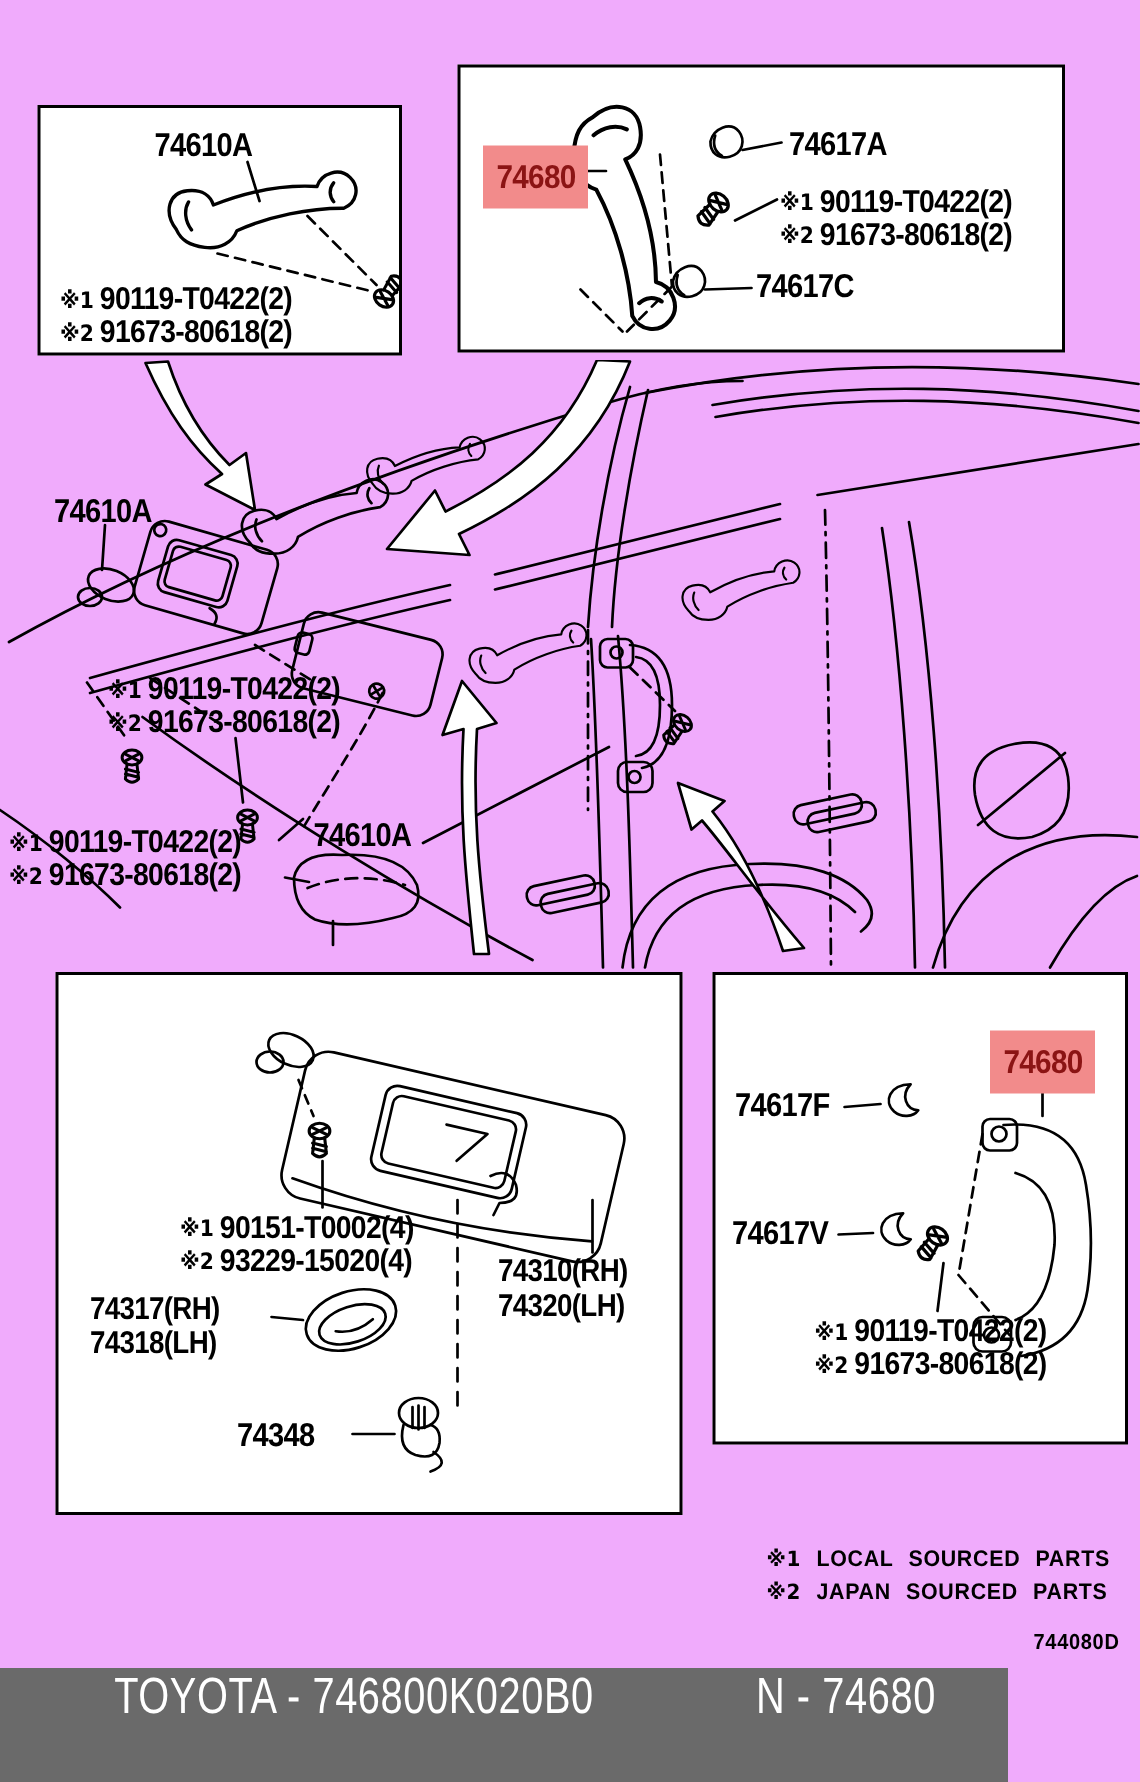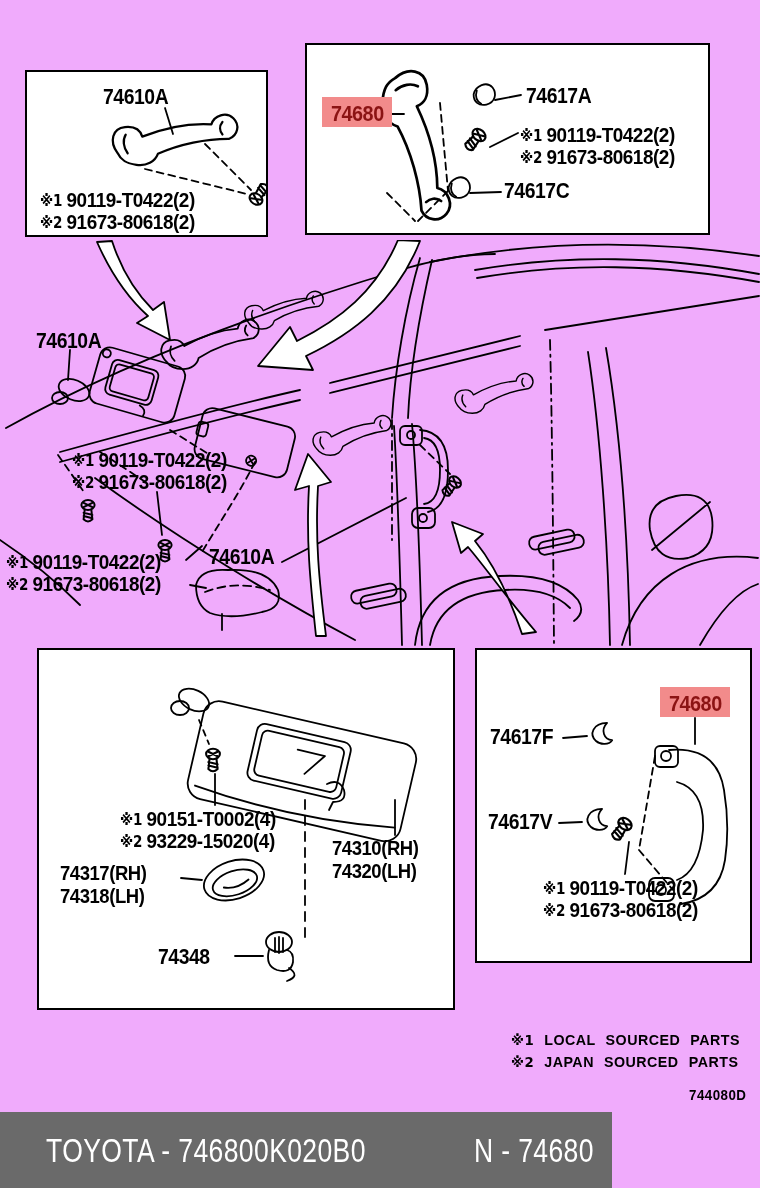--- a/index.html
+++ b/index.html
@@ -15,35 +15,35 @@
     letter-spacing:-.5px;
   }
   .pn.sm { font-size:21px; }
   .note {
     position:absolute; white-space:nowrap; transform:scaleX(.9);
     transform-origin:left top; line-height:1;
   }
   .note .mk { font-family:"DejaVu Sans", sans-serif; font-size:15px; font-weight:bold; vertical-align:1px; }
   .note .tx { font-size:21px; font-weight:bold; letter-spacing:-.5px; }
   .hl {
-    position:absolute; width:70px; height:30px; display:flex;
-    align-items:flex-end; justify-content:center;
+    position:absolute; width:70px; height:42px; display:flex;
+    align-items:center; justify-content:center;
     font-weight:bold; font-size:22px; letter-spacing:-.5px;
   }
   .hl span{ transform:scaleX(.9); }
   svg { position:absolute; stroke:#000; fill:none; stroke-width:1.8; stroke-linecap:round; stroke-linejoin:round; }
   .legend-line {
     position:absolute; white-space:nowrap; font-weight:bold; font-size:15px;
     letter-spacing:.5px; word-spacing:6px; transform:scaleX(.95); transform-origin:left top;
   }
   .legend-line .mk { font-family:"DejaVu Sans", sans-serif; font-size:14px; }
   #diagram-code { position:absolute; font-weight:bold; font-size:14.5px; letter-spacing:.5px; transform:scaleX(.92); transform-origin:left top; }
   #footer {
-    position:absolute; left:0; top:1112px; width:612px; height:76px;
-    display:flex; align-items:center; justify-content:center; gap:46px;
+    position:absolute; left:0; top:1112px; width:672px; height:76px;
+    display:flex; align-items:flex-start; justify-content:center; gap:46px;
   }
   #footer .ft { color:#fff; font-size:34px; font-weight:normal; white-space:nowrap; transform:scaleX(.78); letter-spacing:.5px; }
 </style>
 </head>
 <body>
 
 <div id="page">
 
   <svg width="0" height="0" style="position:absolute">
     <defs>

